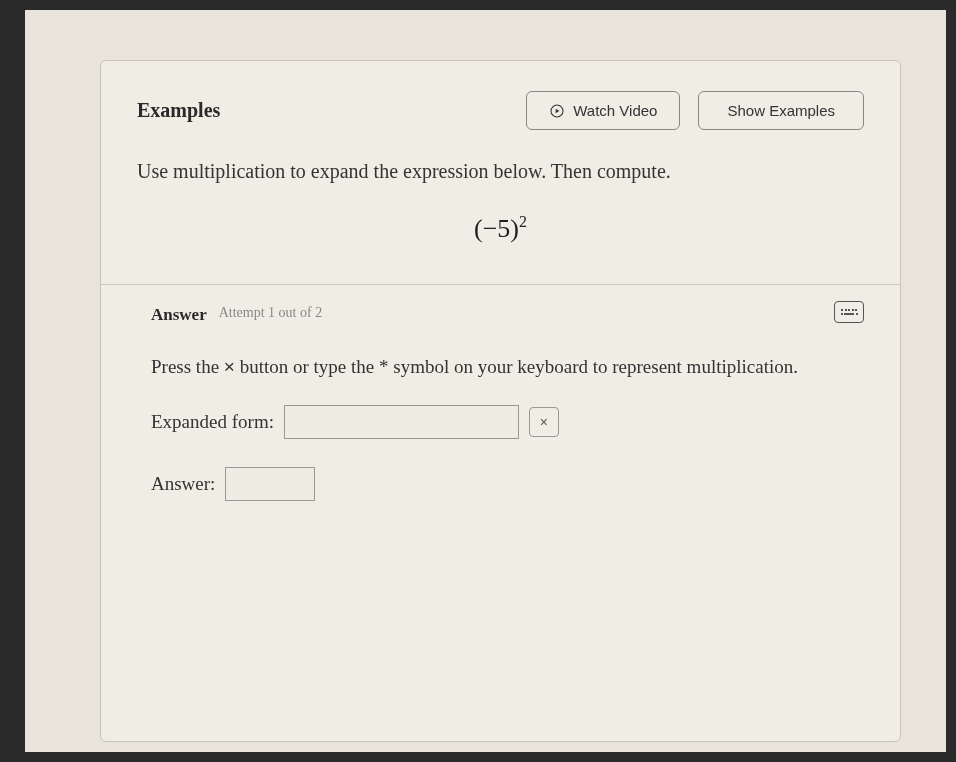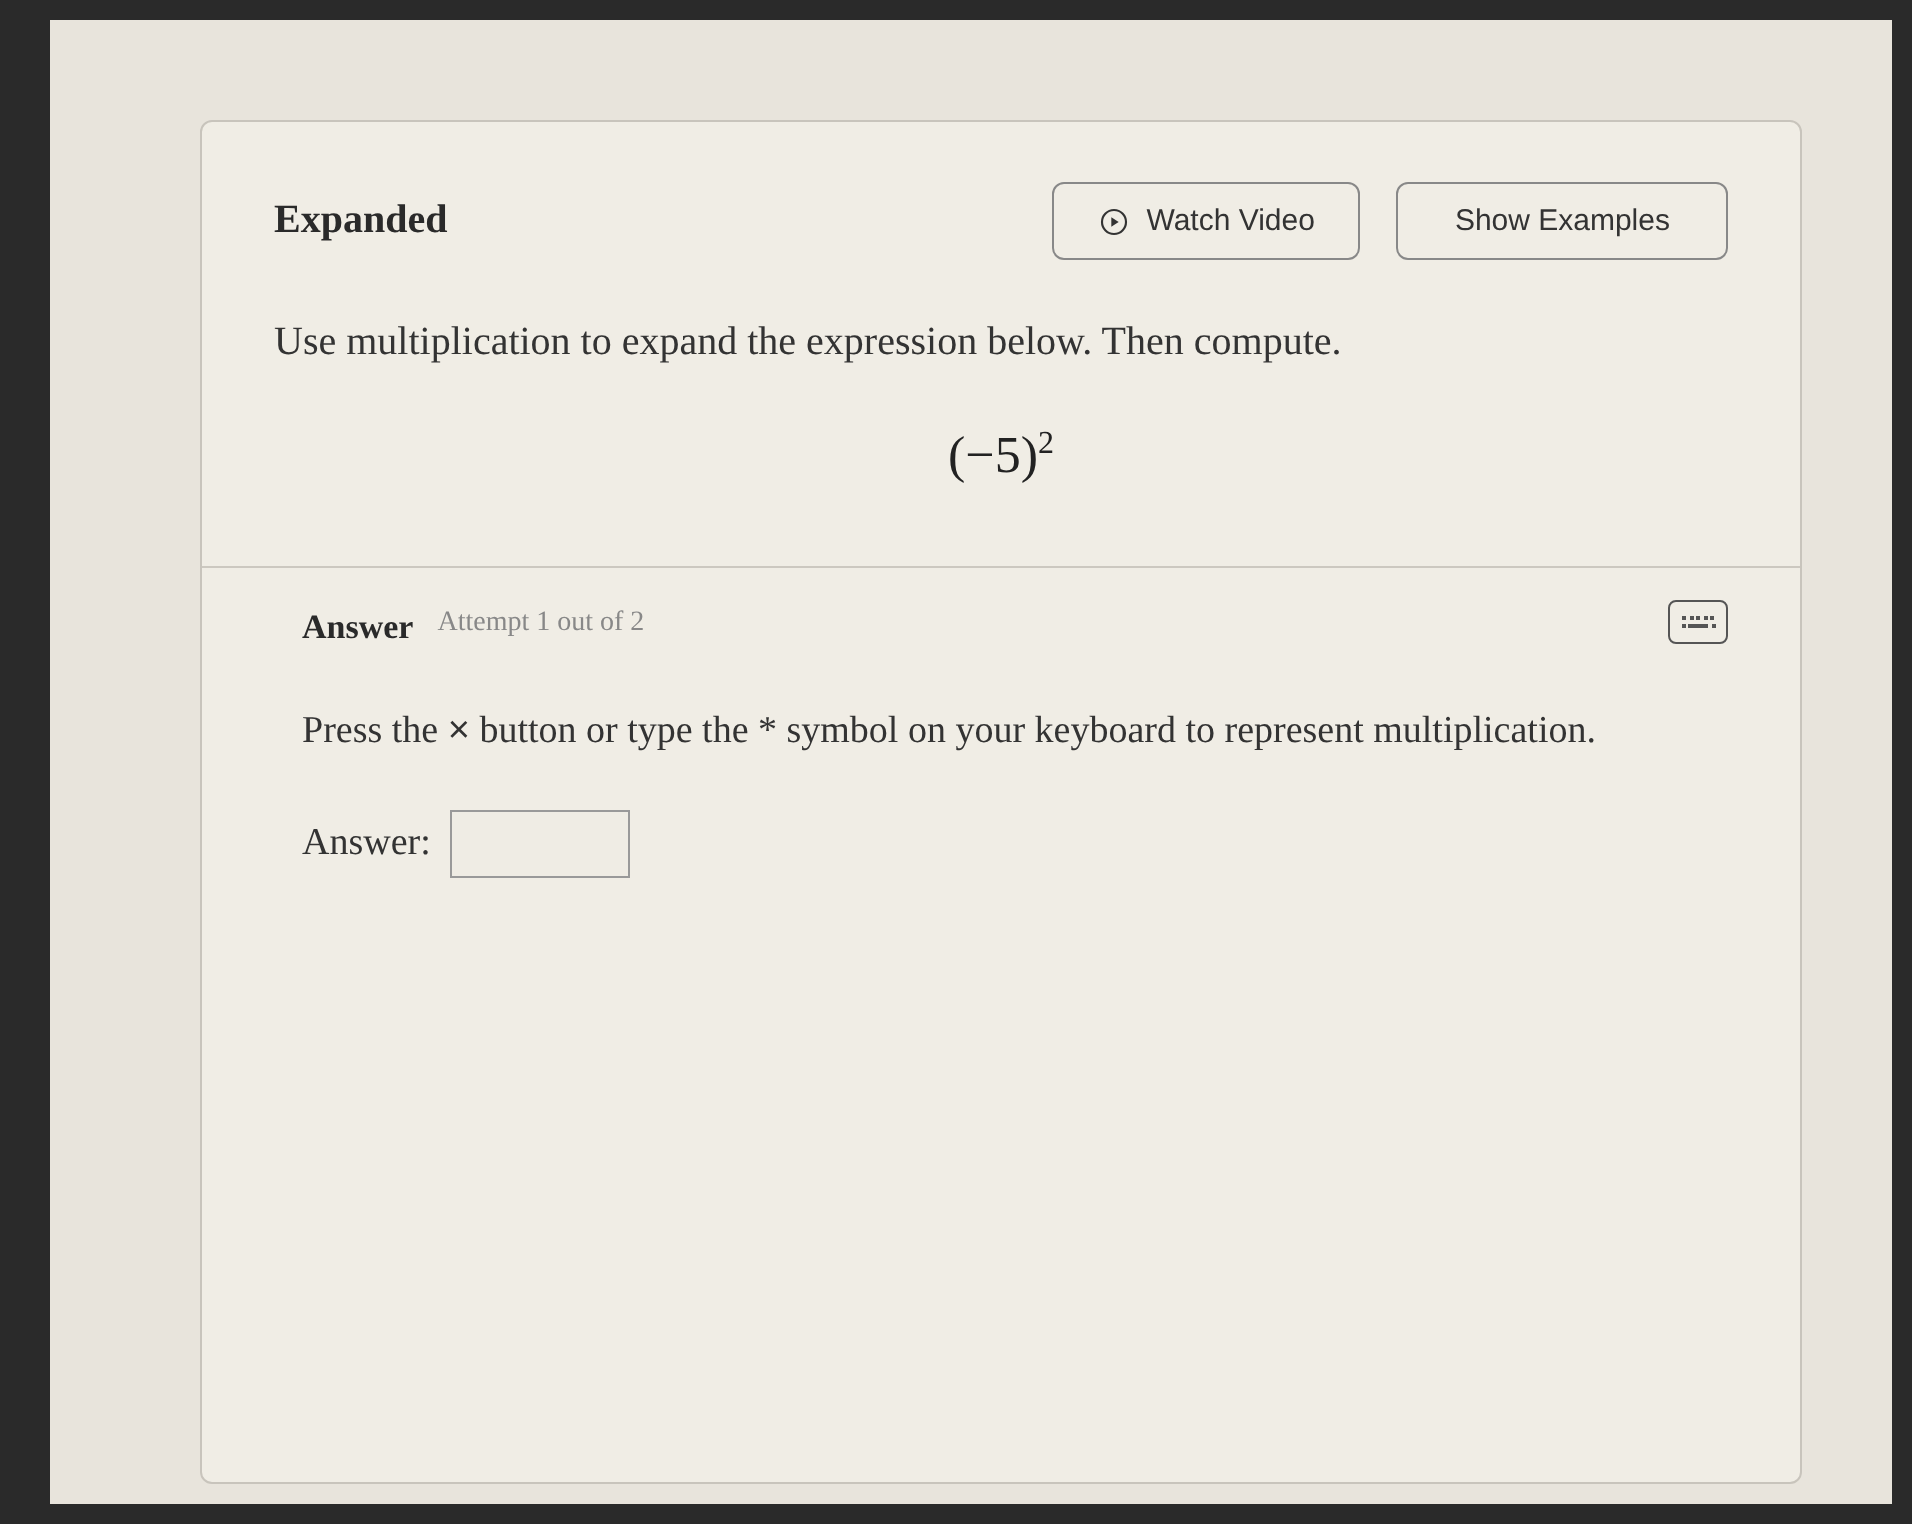--- a/index.html
+++ b/index.html
@@ -209,21 +209,21 @@
     }
   </style>
 </head>
 <body>
 
 <div class="outer-frame">
 
   <div class="card">
 
     <div class="header-row">
-      <div class="question-title">Expanded</div>
+      <div class="question-title">Examples</div>
       <div class="header-buttons">
         <button class="btn-outline">
           <svg class="play-icon-svg" viewBox="0 0 24 24" fill="none" stroke="#333" stroke-width="1.6">
             <circle cx="12" cy="12" r="9"></circle>
             <path d="M10 8.5 L15.5 12 L10 15.5 Z" fill="#333" stroke="none"></path>
           </svg>
           <span>Watch Video</span>
         </button>
         <button class="btn-outline wide">
           <span>Show Examples</span>
@@ -255,20 +255,25 @@
           <span class="kb-dot"></span>
             <span class="kb-bar"></span>
             <span class="kb-dot"></span>
         </span>
       </button>
 
       <div class="instruction-text">
         <span>Press the </span><span class="times-sym">×</span><span> button or type the * symbol on your keyboard to represent multiplication.</span>
       </div>
 
+      <div class="form-row">
+        <span class="form-label">Expanded form:</span>
+        <input type="text" class="input-wide" style="">
+        <button class="times-btn">×</button>
+      </div>
 
       <div class="form-row">
         <span class="form-label">Answer:</span>
         <input type="text" class="input-small" style="">
       </div>
 
     </div>
 
   </div>
 </div>

